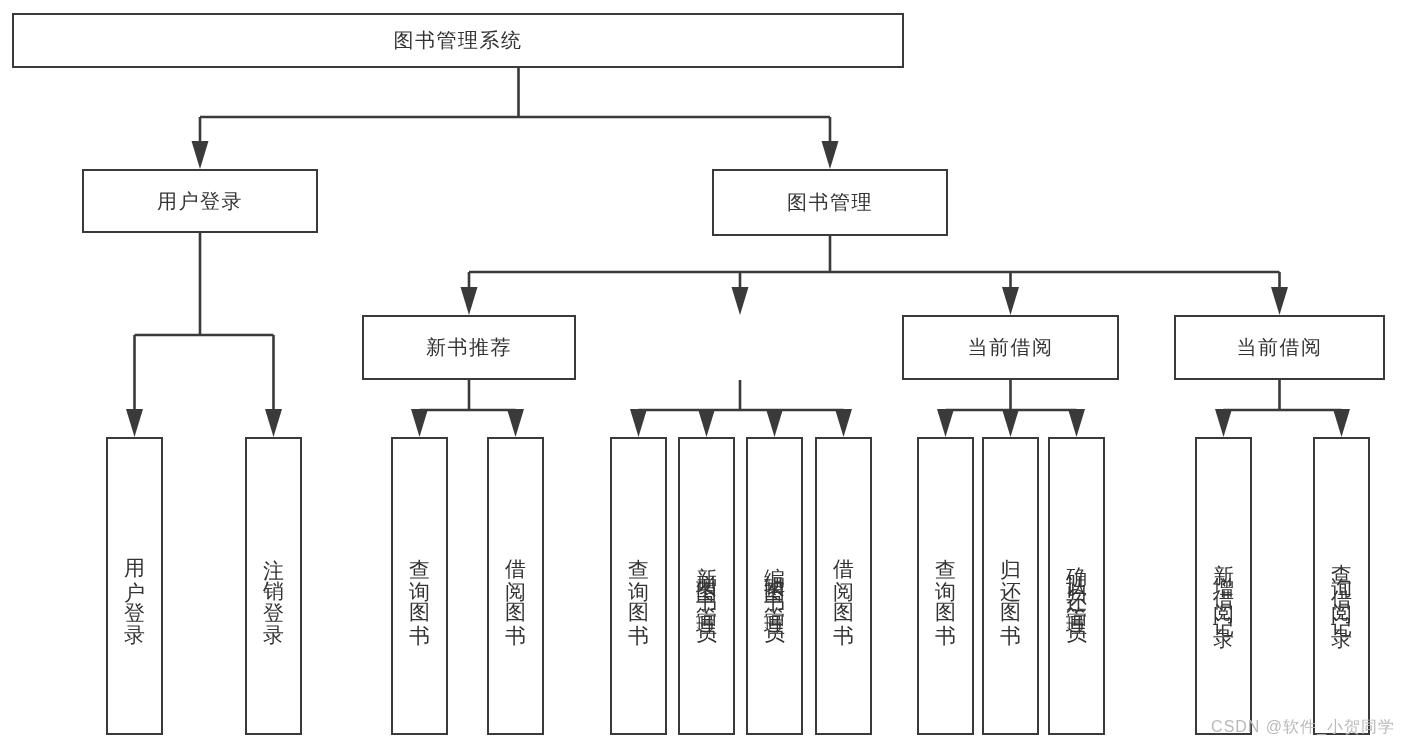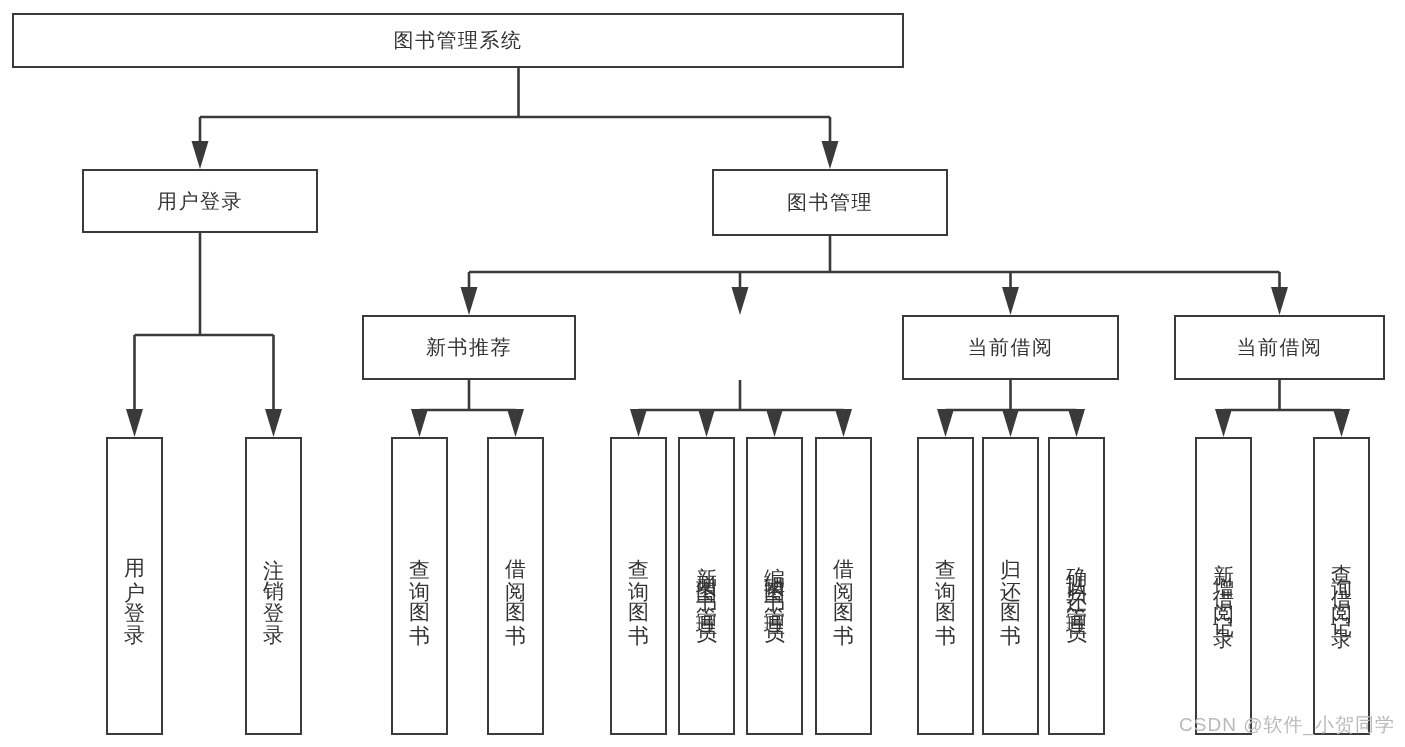--- a/index.html
+++ b/index.html
@@ -73,21 +73,21 @@
   #l-query3   { left: 917px;  }
   #l-return   { left: 982px;  }
   #l-confirm  { left: 1048px; }
   #l-addrec   { left: 1195px; }
   #l-queryrec { left: 1313px; }
 
   .watermark {
     position: absolute;
     right: 10px;
     bottom: 9px;
-    font-size: 19px;
+    font-size: 16px;
     color: #b9b9b9;
     letter-spacing: 1px;
     white-space: nowrap;
     pointer-events: none;
   }
 </style>
 </head>
 <body>
 
 <div class="canvas">

